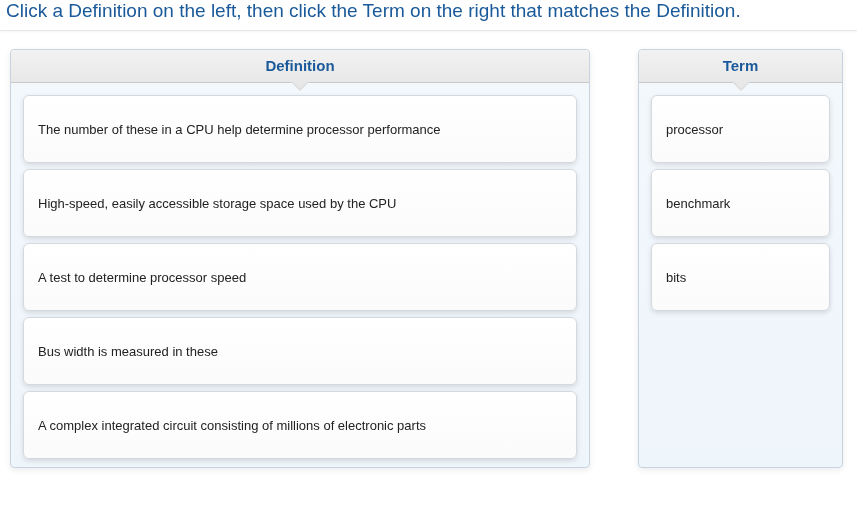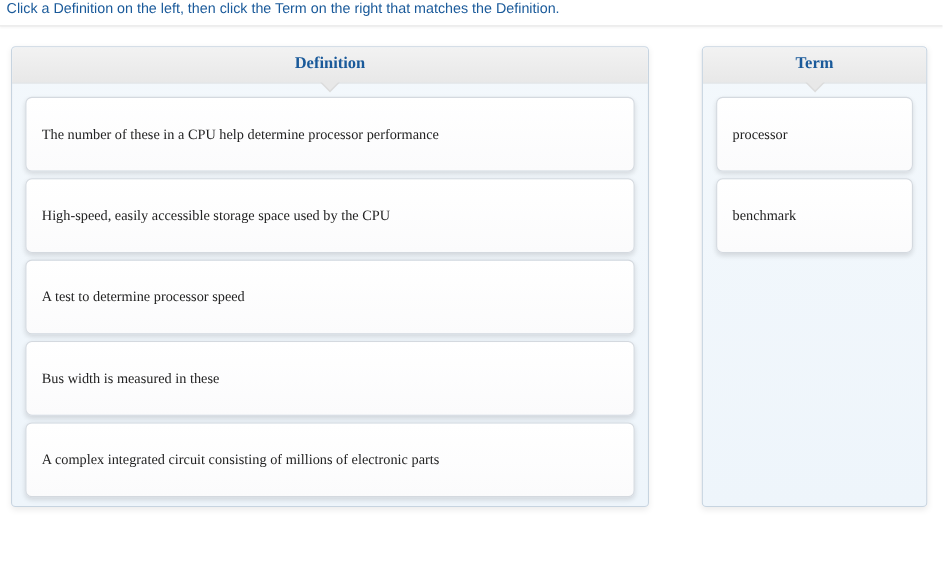--- a/index.html
+++ b/index.html
@@ -8,37 +8,36 @@
     padding: 0;
     font-family: Arial, Helvetica, sans-serif;
     font-size: 13px;
     background: #fff;
     color: #222;
     width: 857px;
   }
   .instruction {
     color: #1a5a9a;
     padding: 0 6px 8px 6px;
-    font-size: 13px;
+    font-size: 19px;
     border-bottom: 1px solid #e6e6e6;
     box-shadow: 0 1px 2px rgba(0,0,0,0.04);
   }
   .work-area {
     display: flex;
     gap: 48px;
     padding: 18px 10px 10px 10px;
   }
   .panel {
     border: 1px solid #c7d4e0;
     border-radius: 4px;
     background: linear-gradient(#f3f8fc,#eef5fb);
     box-shadow: 0 2px 6px rgba(0,0,0,0.08);
     display: flex;
     flex-direction: column;
-    font-family: Liberation Serif, serif;
   }
   .panel-def { flex: 0 0 580px; }
   .panel-term { flex: 0 0 205px; }
   .panel-header {
     position: relative;
     text-align: center;
     font-weight: bold;
     color: #1a5a9a;
     font-size: 15px;
     padding: 7px 0 8px 0;
@@ -119,16 +118,19 @@
 
   <div class="panel panel-term">
     <div class="panel-header">Term</div>
     <div class="panel-body">
       <div class="card">
           <span>processor</span>
         </div>
       <div class="card">
           <span>benchmark</span>
         </div>
+      <div class="card">
+          <span>bits</span>
+        </div>
     </div>
   </div>
 
 </div>
 
 </body></html>

